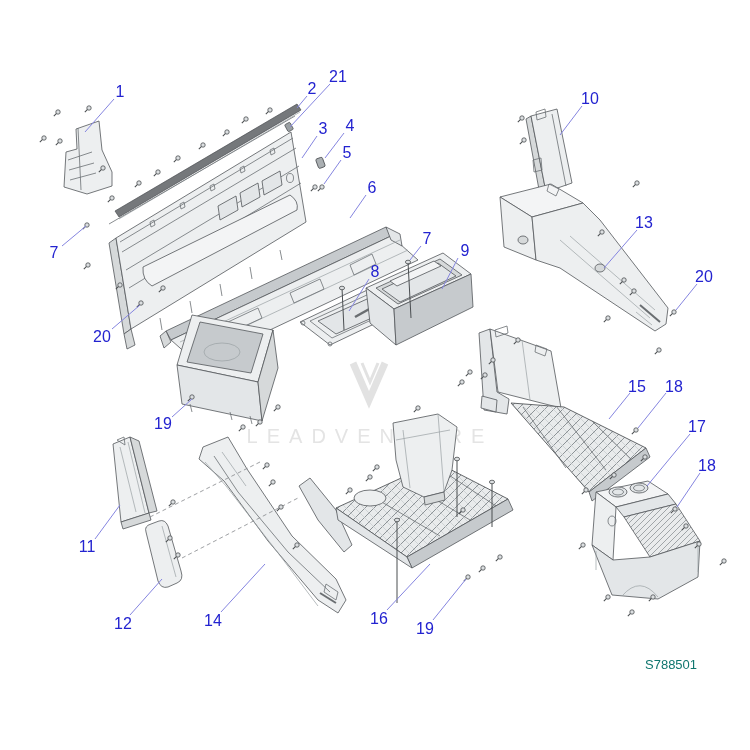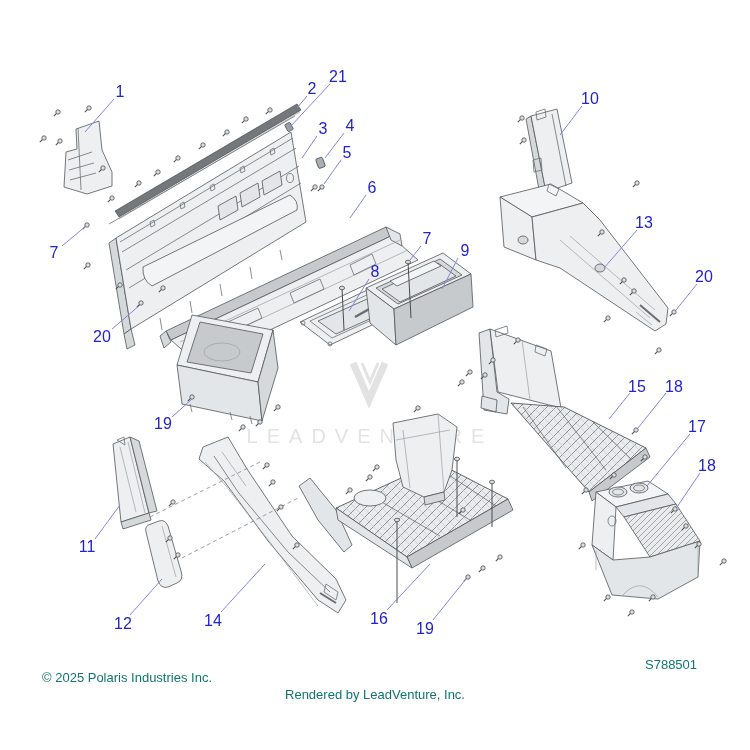--- a/index.html
+++ b/index.html
@@ -528,17 +528,15 @@
         <text x="123" y="623" fill="#2323d0" font-size="16" text-anchor="middle" dominant-baseline="central" font-family="&quot;Liberation Sans&quot;,sans-serif">12</text>
         <line x1="221" y1="612" x2="265" y2="564" stroke="#8585e0" stroke-width="1"></line>
         <text x="213" y="620" fill="#2323d0" font-size="16" text-anchor="middle" dominant-baseline="central" font-family="&quot;Liberation Sans&quot;,sans-serif">14</text>
         <line x1="387" y1="610" x2="430" y2="564" stroke="#8585e0" stroke-width="1"></line>
         <text x="379" y="618" fill="#2323d0" font-size="16" text-anchor="middle" dominant-baseline="central" font-family="&quot;Liberation Sans&quot;,sans-serif">16</text>
         <line x1="433" y1="620" x2="466" y2="579" stroke="#8585e0" stroke-width="1"></line>
         <text x="425" y="628" fill="#2323d0" font-size="16" text-anchor="middle" dominant-baseline="central" font-family="&quot;Liberation Sans&quot;,sans-serif">19</text>
       </g>
 </svg>
 
-<div class="footer-text" id="copyright">© 2025 Polaris Industries Inc.</div>
 <div class="footer-text" id="part-code">S788501</div>
-<div class="footer-text" id="rendered-by">Rendered by LeadVenture, Inc.</div>
 
 </div>
 
 </body></html>

